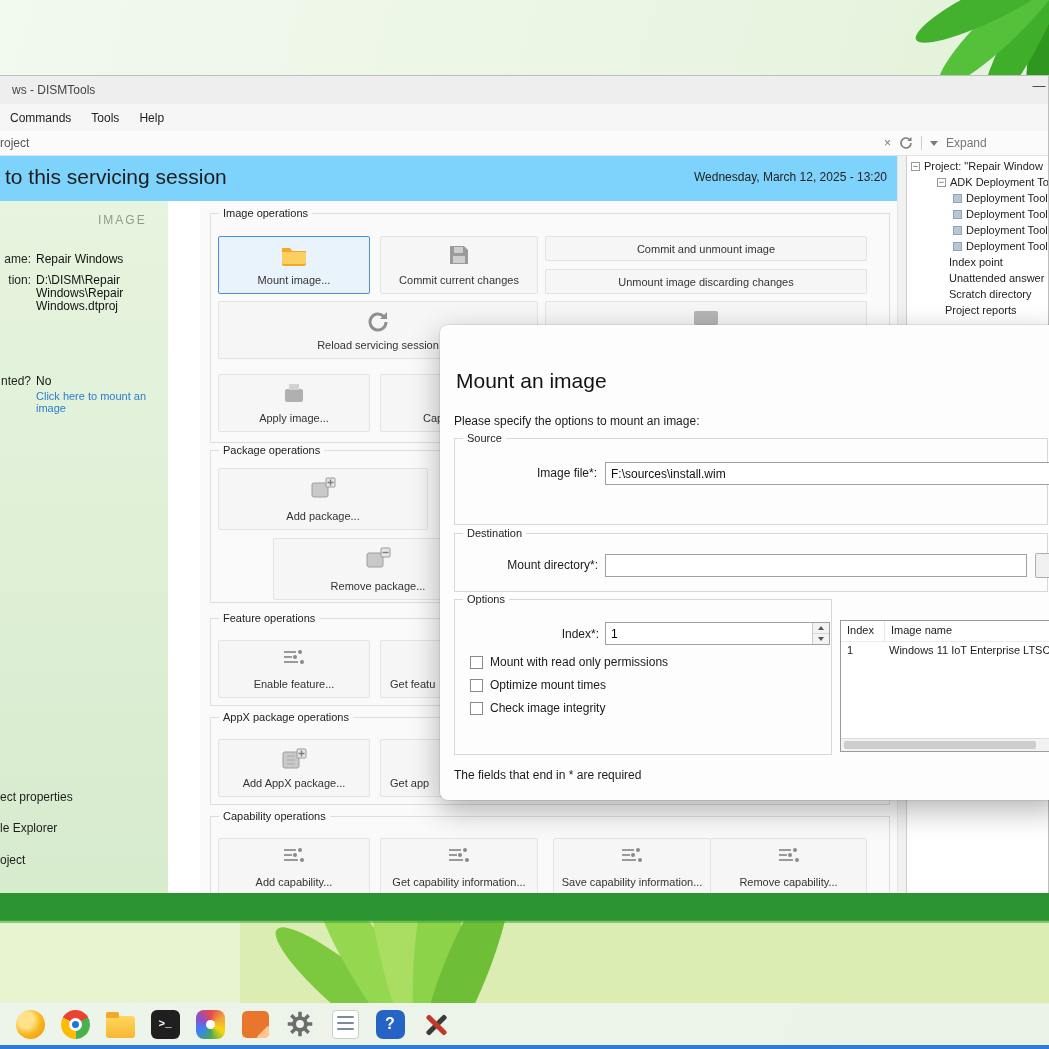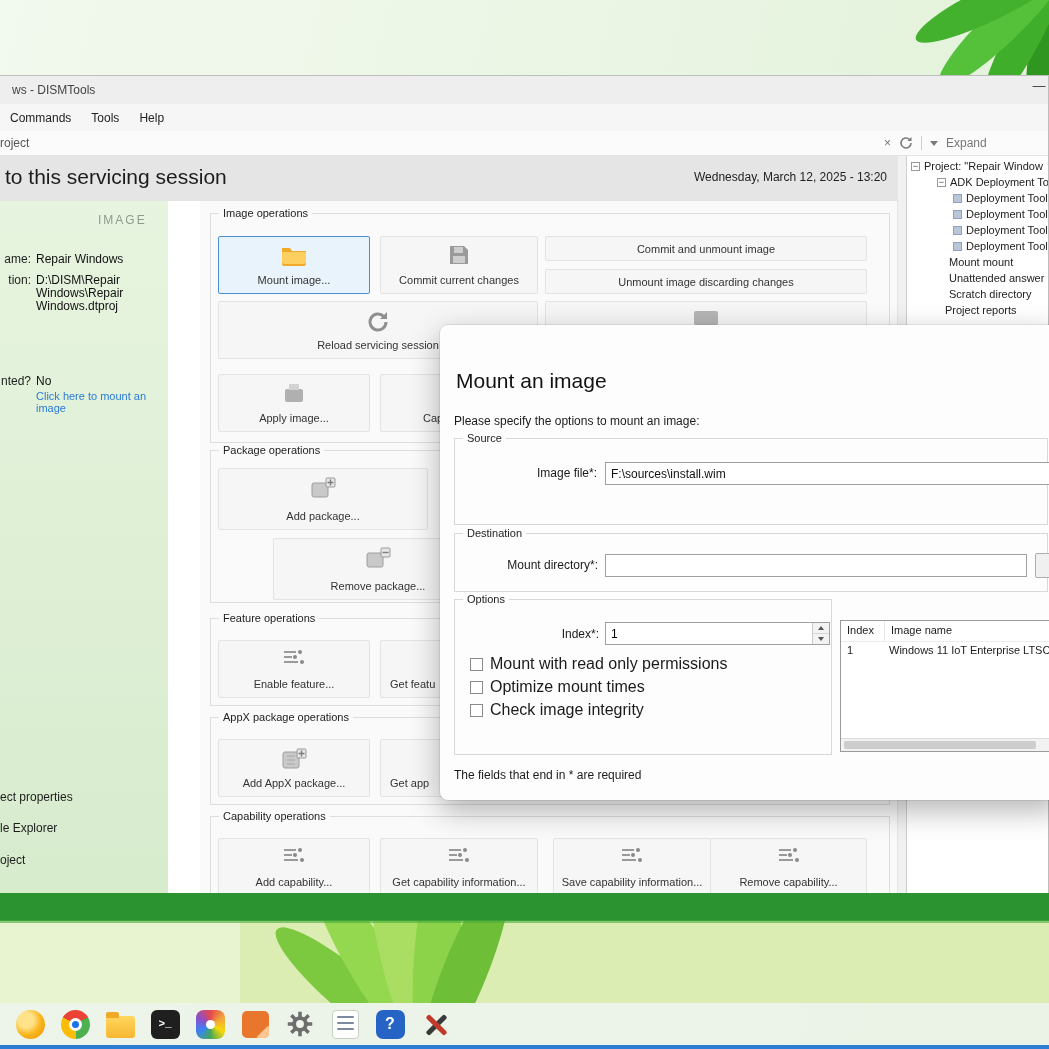--- a/index.html
+++ b/index.html
@@ -22,21 +22,21 @@
   .menu-item { padding:4px 10px; }
   .toolbar { position:relative; height:25px; background:#fbfbfb; border-bottom:1px solid #e3e3e3;
     font-size:12px; color:#555; }
   .tb-left { position:absolute; left:0; top:5px; }
   .tb-right { position:absolute; left:884px; top:2px; display:flex; align-items:center; gap:8px; height:20px; color:#777; }
   .tb-sep { width:1px; height:14px; background:#cfcfcf; }
   .chev { width:0; height:0; border-left:4px solid transparent; border-right:4px solid transparent; border-top:5px solid #7a7a7a; }
   .content { position:relative; height:737px; overflow:hidden; }
 
   
-  .banner { position:absolute; left:0; top:0; width:897px; height:45px; background:#e5e5e5; }
+  .banner { position:absolute; left:0; top:0; width:897px; height:45px; background:#7dd3fc; }
   .banner-title { position:absolute; left:5px; top:9px; font-size:21px; color:#1c1c1c; }
   .banner-date { position:absolute; right:10px; top:14px; font-size:12px; color:#222; }
 
   
   .sidebar { position:absolute; left:0; top:45px; width:168px; height:692px;
     background:linear-gradient(180deg,#e7f4df,#d7ebcd); font-size:12px; color:#1e1e1e; }
   .sb-head { position:absolute; left:98px; top:12px; letter-spacing:2px; color:#8f9b8c; font-size:12px; }
   .sb-label { position:absolute; left:0; width:31px; text-align:right; color:#222; }
   .sb-val { position:absolute; left:36px; color:#111; }
   .sb-link { position:absolute; left:36px; color:#2b7cd3; font-size:11px; }
@@ -70,21 +70,21 @@
   .dlabel { position:absolute; font-size:12px; color:#1b1b1b; text-align:right; }
   .tb-input { position:absolute; border:1px solid #a0a0a0; background:#fff;
     font:12px "Liberation Sans",sans-serif; padding:2px 5px; color:#111; height:23px; }
   .spinner { position:absolute; height:23px; border:1px solid #a0a0a0; background:#fff; display:flex; }
   .spin-val { flex:1; font:12px "Liberation Sans",sans-serif; border:none; outline:none; padding:2px 5px; min-width:0; }
   .spin-btns { width:17px; border-left:1px solid #c9c9c9; display:flex; flex-direction:column; }
   .spin-up,.spin-dn { flex:1; background:#f3f3f3; display:flex; align-items:center; justify-content:center; }
   .spin-up { border-bottom:1px solid #d6d6d6; }
   .tri-up { width:0; height:0; border-left:3px solid transparent; border-right:3px solid transparent; border-bottom:4px solid #555; }
   .tri-dn { width:0; height:0; border-left:3px solid transparent; border-right:3px solid transparent; border-top:4px solid #555; }
-  .cbrow { position:absolute; display:flex; align-items:center; gap:7px; font-size:16px; color:#1b1b1b; }
+  .cbrow { position:absolute; display:flex; align-items:center; gap:7px; font-size:12px; color:#1b1b1b; }
   .cbox { width:13px; height:13px; border:1px solid #8a8a8a; background:#fff; flex:0 0 auto; }
   .lview { position:absolute; border:1px solid #9a9a9a; background:#fff; font-size:11px; color:#1b1b1b; overflow:hidden; }
   .lv-head { display:flex; height:21px; border-bottom:1px solid #ececec; }
   .lv-h1 { width:44px; padding:3px 6px; border-right:1px solid #e6e6e6; }
   .lv-h2 { flex:1; padding:3px 6px; }
   .lv-row { display:flex; height:19px; }
   .lv-c1 { width:44px; padding:2px 6px; }
   .lv-c2 { flex:1; padding:2px 4px; white-space:nowrap; }
   .lv-scroll { position:absolute; left:0; right:0; bottom:0; height:13px; background:#f2f2f2; border-top:1px solid #dcdcdc; }
   .lv-thumb { position:absolute; left:3px; top:2px; width:192px; height:8px; background:#cdcdcd; border-radius:2px; }
@@ -471,21 +471,21 @@
         </div>
         <div class="trow" style="padding-left:46px">
           <span class="doticon"></span>
           <span>Deployment Tool</span>
         </div>
         <div class="trow" style="padding-left:46px">
           <span class="doticon"></span>
           <span>Deployment Tool</span>
         </div>
         <div class="trow" style="padding-left:42px">
-          <span>Mount mount</span>
+          <span>Index point</span>
         </div>
         <div class="trow" style="padding-left:42px">
           <span>Unattended answer</span>
         </div>
         <div class="trow" style="padding-left:42px">
           <span>Scratch directory</span>
         </div>
         <div class="trow" style="padding-left:38px">
           <span>Project reports</span>
         </div>

